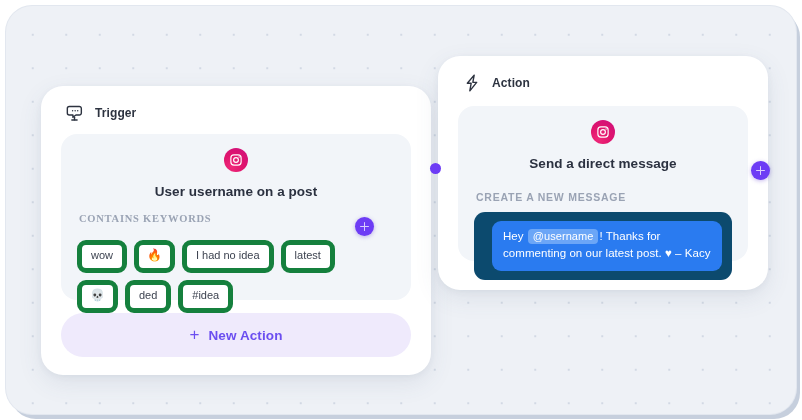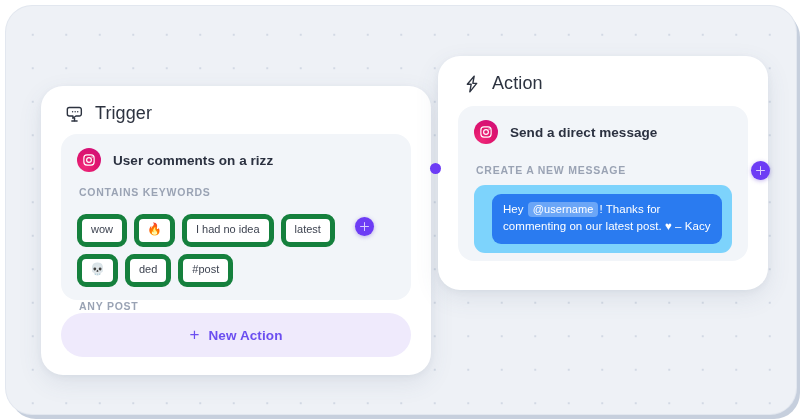--- a/index.html
+++ b/index.html
@@ -58,22 +58,22 @@
     height: 234px;
   }
 
   .card-header {
     display: flex;
     align-items: center;
     gap: 10px;
     padding: 17px 0 0 24px;
   }
   .card-header .hdr-label {
-    font-size: 18px;
-    font-weight: 400;
+    font-size: 12px;
+    font-weight: 700;
     color: #2d3340;
     letter-spacing: 0.1px;
   }
   .hdr-icon {
     width: 20px;
     height: 20px;
     display: block;
   }
 
   
@@ -93,20 +93,21 @@
   #action-panel {
     top: 50px;
     height: 155px;
     padding: 14px 16px 0 16px;
   }
 
   .panel-title-row {
     display: flex;
     align-items: center;
     gap: 12px;
+    flex-direction: column;
   }
   .ig-badge {
     width: 24px;
     height: 24px;
     flex: 0 0 24px;
     border-radius: 50%;
     background: radial-gradient(circle at 32% 78%, #f0297a 0%, #e0156d 45%, #cc0f7f 100%);
     display: flex;
     align-items: center;
     justify-content: center;
@@ -117,21 +118,21 @@
     color: #2b3140;
     letter-spacing: 0.05px;
   }
 
   .section-label {
     font-size: 10.5px;
     font-weight: 600;
     color: #9aa3b4;
     letter-spacing: 0.75px;
   }
-  #contains-keywords-label { margin: 14px 0 16px 2px; }
+  #contains-keywords-label { margin: 14px 0 16px 2px; font-family: Liberation Serif, serif; }
   #any-post-label { margin: 13px 0 0 2px; }
   #create-message-label { margin: 20px 0 0 2px; }
 
   
   .chip-rows { margin-top: 8px; }
   .chip-row {
     display: flex;
     gap: 7px;
     margin-bottom: 7px;
   }
@@ -175,21 +176,21 @@
   #new-trigger-button .plus-glyph {
     font-size: 17px;
     font-weight: 400;
     line-height: 1;
     margin-top: -2px;
   }
 
   
   #message-box {
     margin-top: 9px;
-    background: #7dd3fc;
+    background: #0c4a6e;
     border-radius: 11px;
     min-height: 56px;
     padding: 9px 10px;
     display: flex;
     justify-content: flex-end;
     align-items: flex-end;
     box-sizing: border-box;
   }
   #message-bubble {
     background: #2a7bf0;
@@ -286,36 +287,36 @@
       <div class="inner-panel" id="trigger-panel">
 
         <div class="panel-title-row">
           <span class="ig-badge">
             <svg width="14" height="14" viewBox="0 0 24 24" fill="none" stroke="#ffffff" stroke-width="2">
               <rect x="3.2" y="3.2" width="17.6" height="17.6" rx="5.2"></rect>
               <circle cx="12" cy="12" r="4.1"></circle>
               <circle cx="17.3" cy="6.8" r="1.15" fill="#ffffff" stroke="none"></circle>
             </svg>
           </span>
-          <span class="panel-title">User comments on a rizz</span>
+          <span class="panel-title">User username on a post</span>
         </div>
 
         <div class="section-label" id="contains-keywords-label">CONTAINS KEYWORDS</div>
 
         <div class="chip-rows">
           <div class="chip-row">
             <span class="chip">wow</span>
             <span class="chip emoji">🔥</span>
             <span class="chip">I had no idea</span>
             <span class="chip">latest</span>
           </div>
           <div class="chip-row">
             <span class="chip emoji">💀</span>
             <span class="chip">ded</span>
-            <span class="chip">#post</span>
+            <span class="chip">#idea</span>
           </div>
         </div>
 
         <div class="section-label" id="any-post-label">ANY POST</div>
       </div>
 
       <button id="new-trigger-button">
         <span class="plus-glyph">+</span>
         <span>New Action</span>
       </button>

